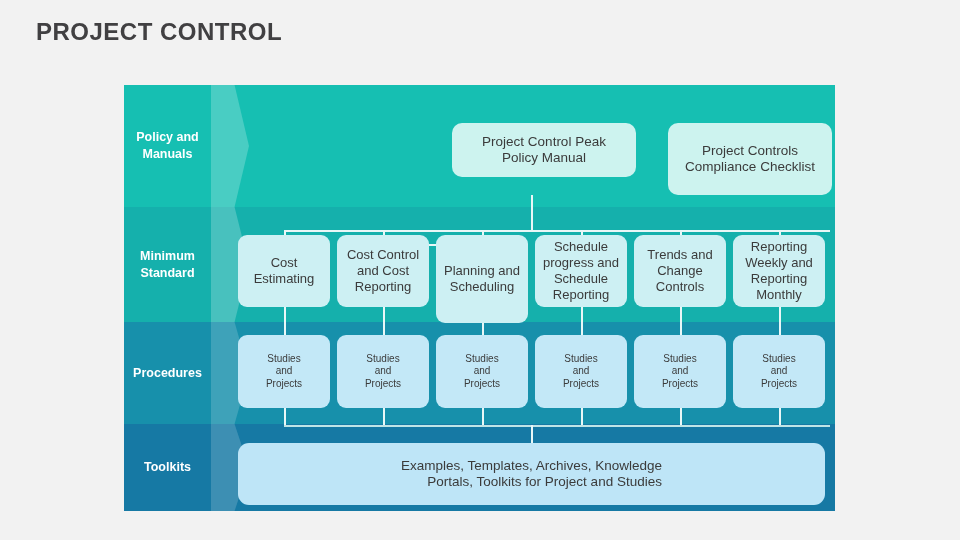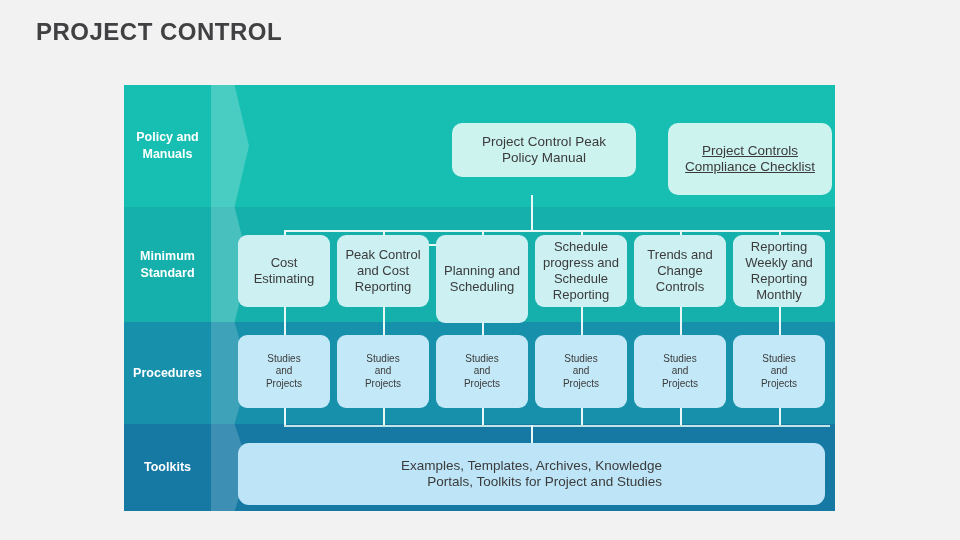--- a/index.html
+++ b/index.html
@@ -138,37 +138,37 @@
     <div class="ln v" style="left:407px;top:340px;height:18px;"></div>
 
 
     <div class="node l1" style="left:328px;top:38px;width:184px;height:54px;">
       <div>
         <div>Project Control Peak</div>
         <div>Policy Manual</div>
       </div>
     </div>
 
-    <div class="node l1" style="left:544px;top:38px;width:164px;height:72px;text-decoration:underline;">
+    <div class="node l1" style="left:544px;top:38px;width:164px;height:72px;">
       <div>
         <div>Project Controls</div>
         <div>Compliance Checklist</div>
       </div>
     </div>
 
     <div class="node l2" style="left:114px;top:150px;width:92px;height:72px;">
       <div>
         <div>Cost</div>
         <div>Estimating</div>
       </div>
     </div>
 
     <div class="node l2" style="left:213px;top:150px;width:92px;height:72px;">
       <div>
-        <div>Peak Control</div>
+        <div>Cost Control</div>
         <div>and Cost</div>
         <div>Reporting</div>
       </div>
     </div>
 
     <div class="node l2" style="left:312px;top:150px;width:92px;height:88px;">
       <div>
         <div>Planning and</div>
         <div>Scheduling</div>
       </div>

